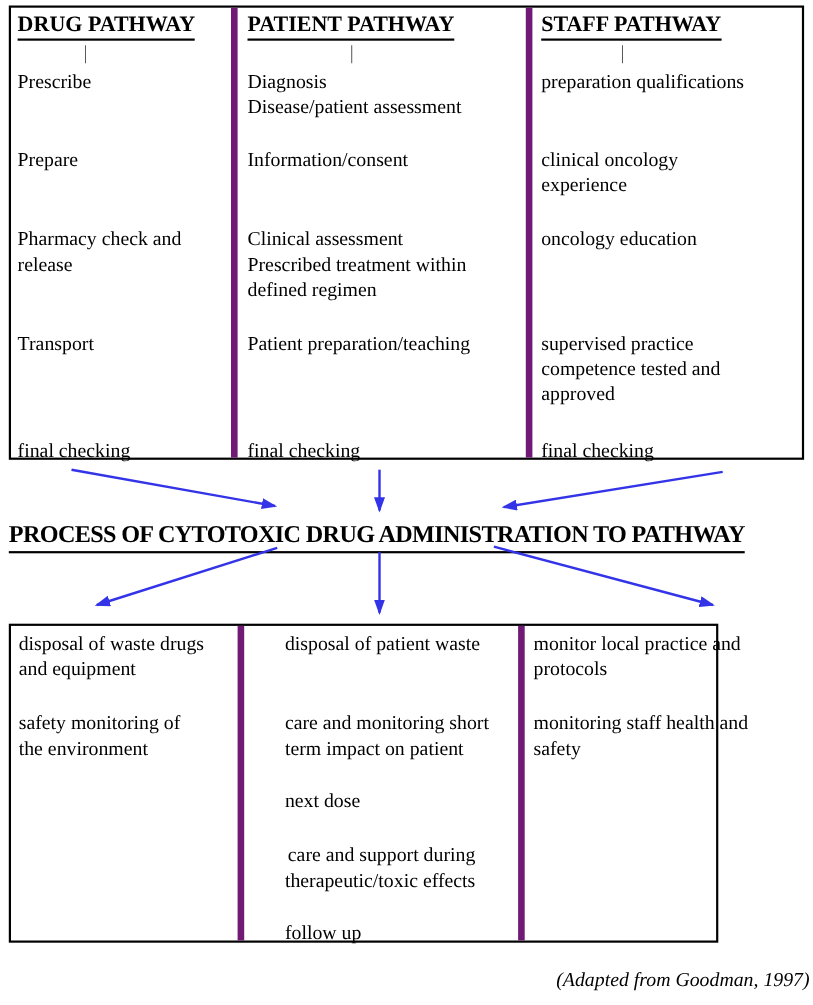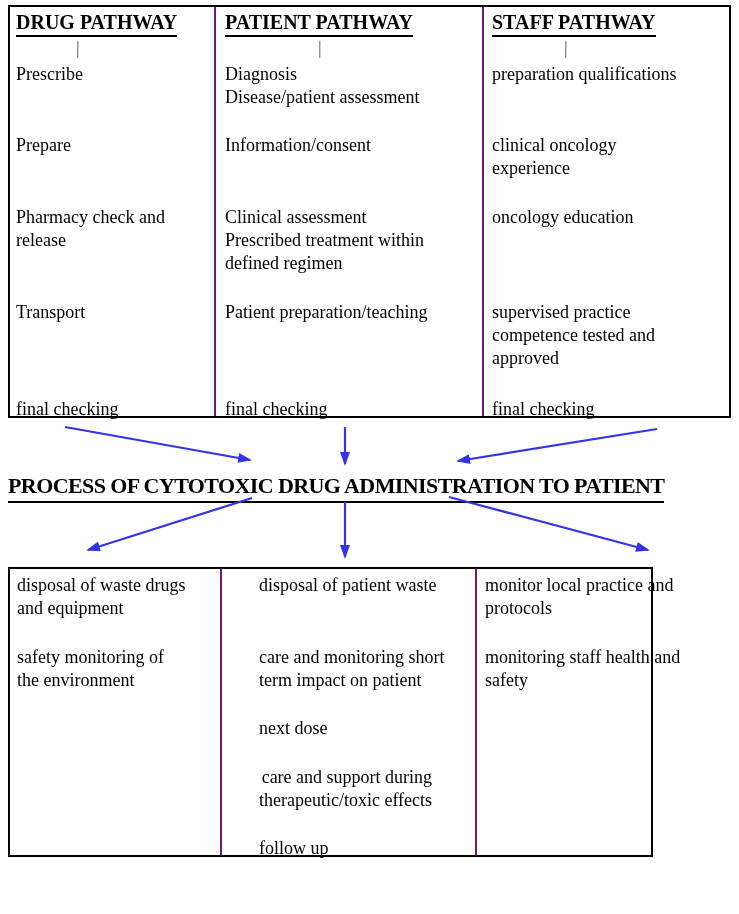--- a/index.html
+++ b/index.html
@@ -5,21 +5,21 @@
   html,body{margin:0;padding:0;background:#ffffff;}
   #page{
     position:relative;width:739px;height:914px;background:#ffffff;overflow:hidden;
     font-family:"Liberation Serif","DejaVu Serif",serif;color:#000;
   }
   
   .ptable{position:absolute;left:8px;border:2px solid #000;box-sizing:border-box;display:grid;background:#fff;}
   #top-table{top:5px;width:723px;height:413px;grid-template-columns:206px 268px 245px;}
   #bottom-table{top:567px;width:645px;height:290px;grid-template-columns:212px 255px 252px;}
   .pcol{position:relative;box-sizing:border-box;}
-  .pcol.mid-border{border-right:2px solid #701a75;}
+  .pcol.mid-border{border-right:6px solid #701a75;}
   .item{position:absolute;font-size:18px;line-height:23px;white-space:pre-line;}
   .hdr{position:absolute;top:4px;font-size:20px;font-weight:bold;border-bottom:2px solid #000;padding-bottom:1px;white-space:nowrap;}
   .conn{position:absolute;top:31px;font-size:18px;line-height:20px;color:#555;}
   
   .c0 .item,.c0 .hdr{left:6px;}
   .c1 .item,.c1 .hdr{left:9px;}
   .c2 .item,.c2 .hdr{left:8px;}
   .b0 .item{left:7px;}
   .b1 .item{left:9px;margin-left:28px;}
   .b2 .item{left:8px;}
@@ -88,21 +88,21 @@
       <div class="item t1">clinical oncology
 experience</div>
       <div class="item t2">oncology education</div>
       <div class="item t3">supervised practice
 competence tested and
 approved</div>
       <div class="item t4">final checking</div>
     </div>
   </div>
 
-  <div id="process-title">PROCESS OF CYTOTOXIC DRUG ADMINISTRATION TO PATIENT</div>
+  <div id="process-title">PROCESS OF CYTOTOXIC DRUG ADMINISTRATION TO PATHWAY</div>
 
   <div id="bottom-table" class="ptable">
     <div class="pcol b0 mid-border">
       <div class="item r0">disposal of waste drugs
 and equipment</div>
       <div class="item r1">safety monitoring of
 the environment</div>
     </div>
     <div class="pcol b1 mid-border">
       <div class="item r0">disposal of patient waste</div>
@@ -128,14 +128,15 @@
       </marker>
     </defs>
     <line x1="65" y1="427" x2="250" y2="460" stroke-width="2.2" marker-end="url(#ah)" stroke="#3333e8"></line>
     <line x1="345" y1="427" x2="345" y2="464" stroke-width="2.2" marker-end="url(#ah)" stroke="#3333e8"></line>
     <line x1="657" y1="429" x2="458" y2="461" stroke-width="2.2" marker-end="url(#ah)" stroke="#3333e8"></line>
     <line x1="252" y1="498" x2="88" y2="550" stroke-width="2.2" marker-end="url(#ah)" stroke="#3333e8"></line>
     <line x1="345" y1="502" x2="345" y2="557" stroke-width="2.2" marker-end="url(#ah)" stroke="#3333e8"></line>
     <line x1="449" y1="497" x2="648" y2="550" stroke-width="2.2" marker-end="url(#ah)" stroke="#3333e8"></line>
   </svg>
 
+  <div id="caption">(Adapted from Goodman, 1997)</div>
 
 </div>
 
 </body></html>

